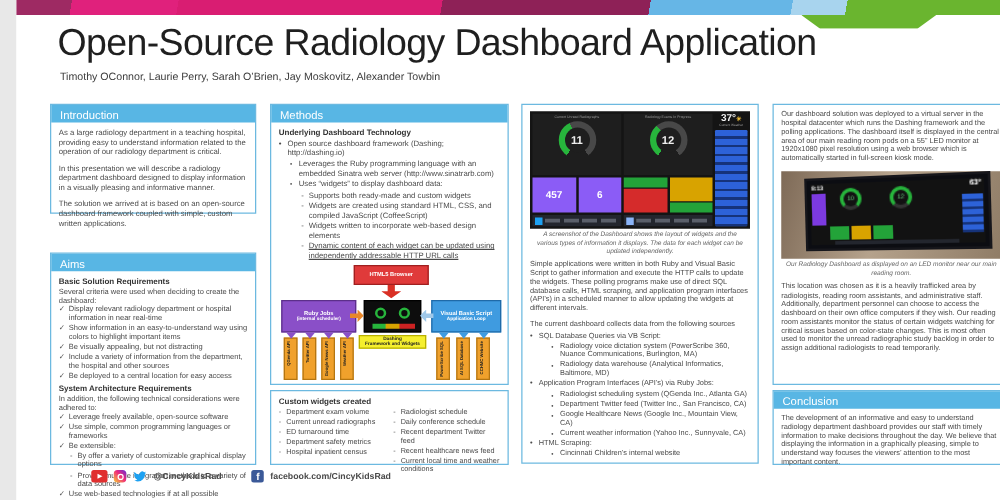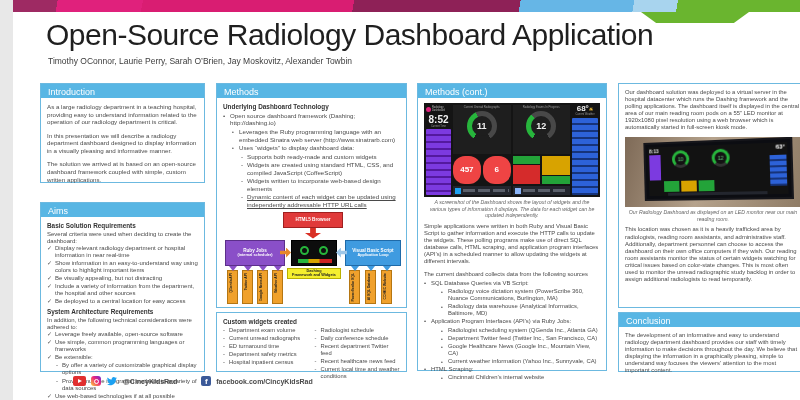--- a/index.html
+++ b/index.html
@@ -84,21 +84,21 @@
   .dash-mid{flex:1;display:flex;flex-direction:column;gap:2px;}
   .d-gauges{flex:1;display:flex;gap:2px;}
   .d-tile{flex:1;background:#1e1e1e;position:relative;display:flex;flex-direction:column;align-items:center;}
   .d-tile .tl{font-size:2.8px;color:#9a9a9a;margin-top:1px;}
   .donut{position:relative;width:30px;height:30px;border-radius:50%;margin-top:2px;
      background:conic-gradient(from 215deg,#27b53c 0 120deg,#484848 120deg 290deg,transparent 290deg 360deg);}
   .donut::after{content:"";position:absolute;inset:5px;background:#1e1e1e;border-radius:50%;}
   .donut .val{position:absolute;inset:0;display:flex;align-items:center;justify-content:center;
      color:#efefef;font-weight:bold;font-size:9px;z-index:1;}
   .d-smallrow{height:28px;display:flex;gap:2px;}
-  .d-green{flex:1;background:#ef4444;color:#fff;font-weight:bold;font-size:8px;display:flex;align-items:center;justify-content:center;border-radius:12px;}
+  .d-green{flex:1;background:#8b5cf6;color:#fff;font-weight:bold;font-size:8px;display:flex;align-items:center;justify-content:center;}
   .d-stack{flex:1;display:flex;flex-direction:column;gap:1px;}
   .d-stack i{display:block;}
   .sg{height:8px;background:#23a339;} .sr{flex:1;background:#d52b2b;} .sy{flex:1;background:#d8a300;}
   .d-tweets{height:9px;display:flex;gap:2px;}
   .d-tweet{flex:1;background:#23262e;display:flex;align-items:center;gap:2px;padding:0 2px;}
   .d-tweet i{width:6px;height:6px;background:#1da1f2;flex:none;}
   .d-tweet b{flex:1;height:3px;background:repeating-linear-gradient(90deg,#5a5f6a 0 12px,#23262e 12px 15px);}
   .dash-right{width:26px;display:flex;flex-direction:column;gap:1px;}
   .d-temp{color:#f0f0f0;font-weight:bold;font-size:8px;text-align:center;line-height:1;}
   .d-temp em{font-style:normal;font-size:5px;color:#f5c33b;}
@@ -137,21 +137,21 @@
 <body>
 
 <div id="poster">
 
   <div class="banner"></div>
   <div class="banner-notch"></div>
 
   <div class="title">Open-Source Radiology Dashboard Application</div>
   <div class="authors">Timothy OConnor, Laurie Perry, Sarah O’Brien, Jay Moskovitz, Alexander Towbin</div>
 
-  <section class="panel" style="left:27px;top:83px;width:165px;height:100px;">
+  <section class="panel" style="left:27px;top:83px;width:165px;height:88px;">
     <div class="ph">Introduction</div>
     <div class="pb">
       <p>As a large radiology department in a teaching hospital, providing easy to understand information related to the operation of our radiology department is critical.</p>
       <p>In this presentation we will describe a radiology department dashboard designed to display information in a visually pleasing and informative manner.</p>
       <p>The solution we arrived at is based on an open-source dashboard framework coupled with simple, custom written applications.</p>
     </div>
   </section>
 
   <section class="panel" style="left:203px;top:83px;width:191px;height:225px;">
     <div class="ph">Methods</div>
@@ -267,35 +267,23 @@
           <li>Daily conference schedule</li>
           <li>Recent department Twitter feed</li>
           <li>Recent healthcare news feed</li>
           <li>Current local time and weather conditions</li>
         </ul>
       </div>
     </div>
   </section>
 
   <section class="panel" style="left:404px;top:83px;width:190px;height:288px;">
-    <div class="ph">Methods (cont.)</div>
     <div class="pb" style="font-size:5.9px;line-height:1.2;">
 
       <div class="dash">
-        <div class="dash-left">
-          <div class="d-brand">
-            <i></i>
-            <span>Radiology Dashboard</span>
-          </div>
-          <div class="d-clock">
-            <span>8:52</span>
-            <small>Current Time</small>
-          </div>
-          <div class="d-purple"></div>
-        </div>
         <div class="dash-mid">
           <div class="d-gauges">
             <div class="d-tile">
               <div class="tl">Current Unread Radiographs</div>
               <div class="donut">
                 <div class="val">11</div>
               </div>
             </div>
             <div class="d-tile">
               <div class="tl">Radiology Exams In Progress</div>
@@ -326,21 +314,21 @@
                 <b></b>
               </div>
             <div class="d-tweet">
                 <i style="background:#8ab4f8;"></i>
                 <b></b>
               </div>
           </div>
         </div>
         <div class="dash-right">
           <div class="d-temp">
-            <span>68°</span><em>☀</em>
+            <span>37°</span><em>☀</em>
             <small>Current Weather</small>
           </div>
           <div class="d-blue"></div>
         </div>
       </div>
       <div class="cap">A screenshot of the Dashboard shows the layout of widgets and the various types of information it displays.  The data for each widget can be updated independently.</div>
 
       <p>Simple applications were written in both Ruby and Visual Basic Script to gather information and execute the HTTP calls to update the widgets.  These polling programs make use of direct SQL database calls, HTML scraping, and application program interfaces (API’s) in a scheduled manner to allow updating the widgets at different intervals.</p>
       <p style="margin-bottom:2px;">The current dashboard collects data from the following sources</p>
       <ul class="lv1">

